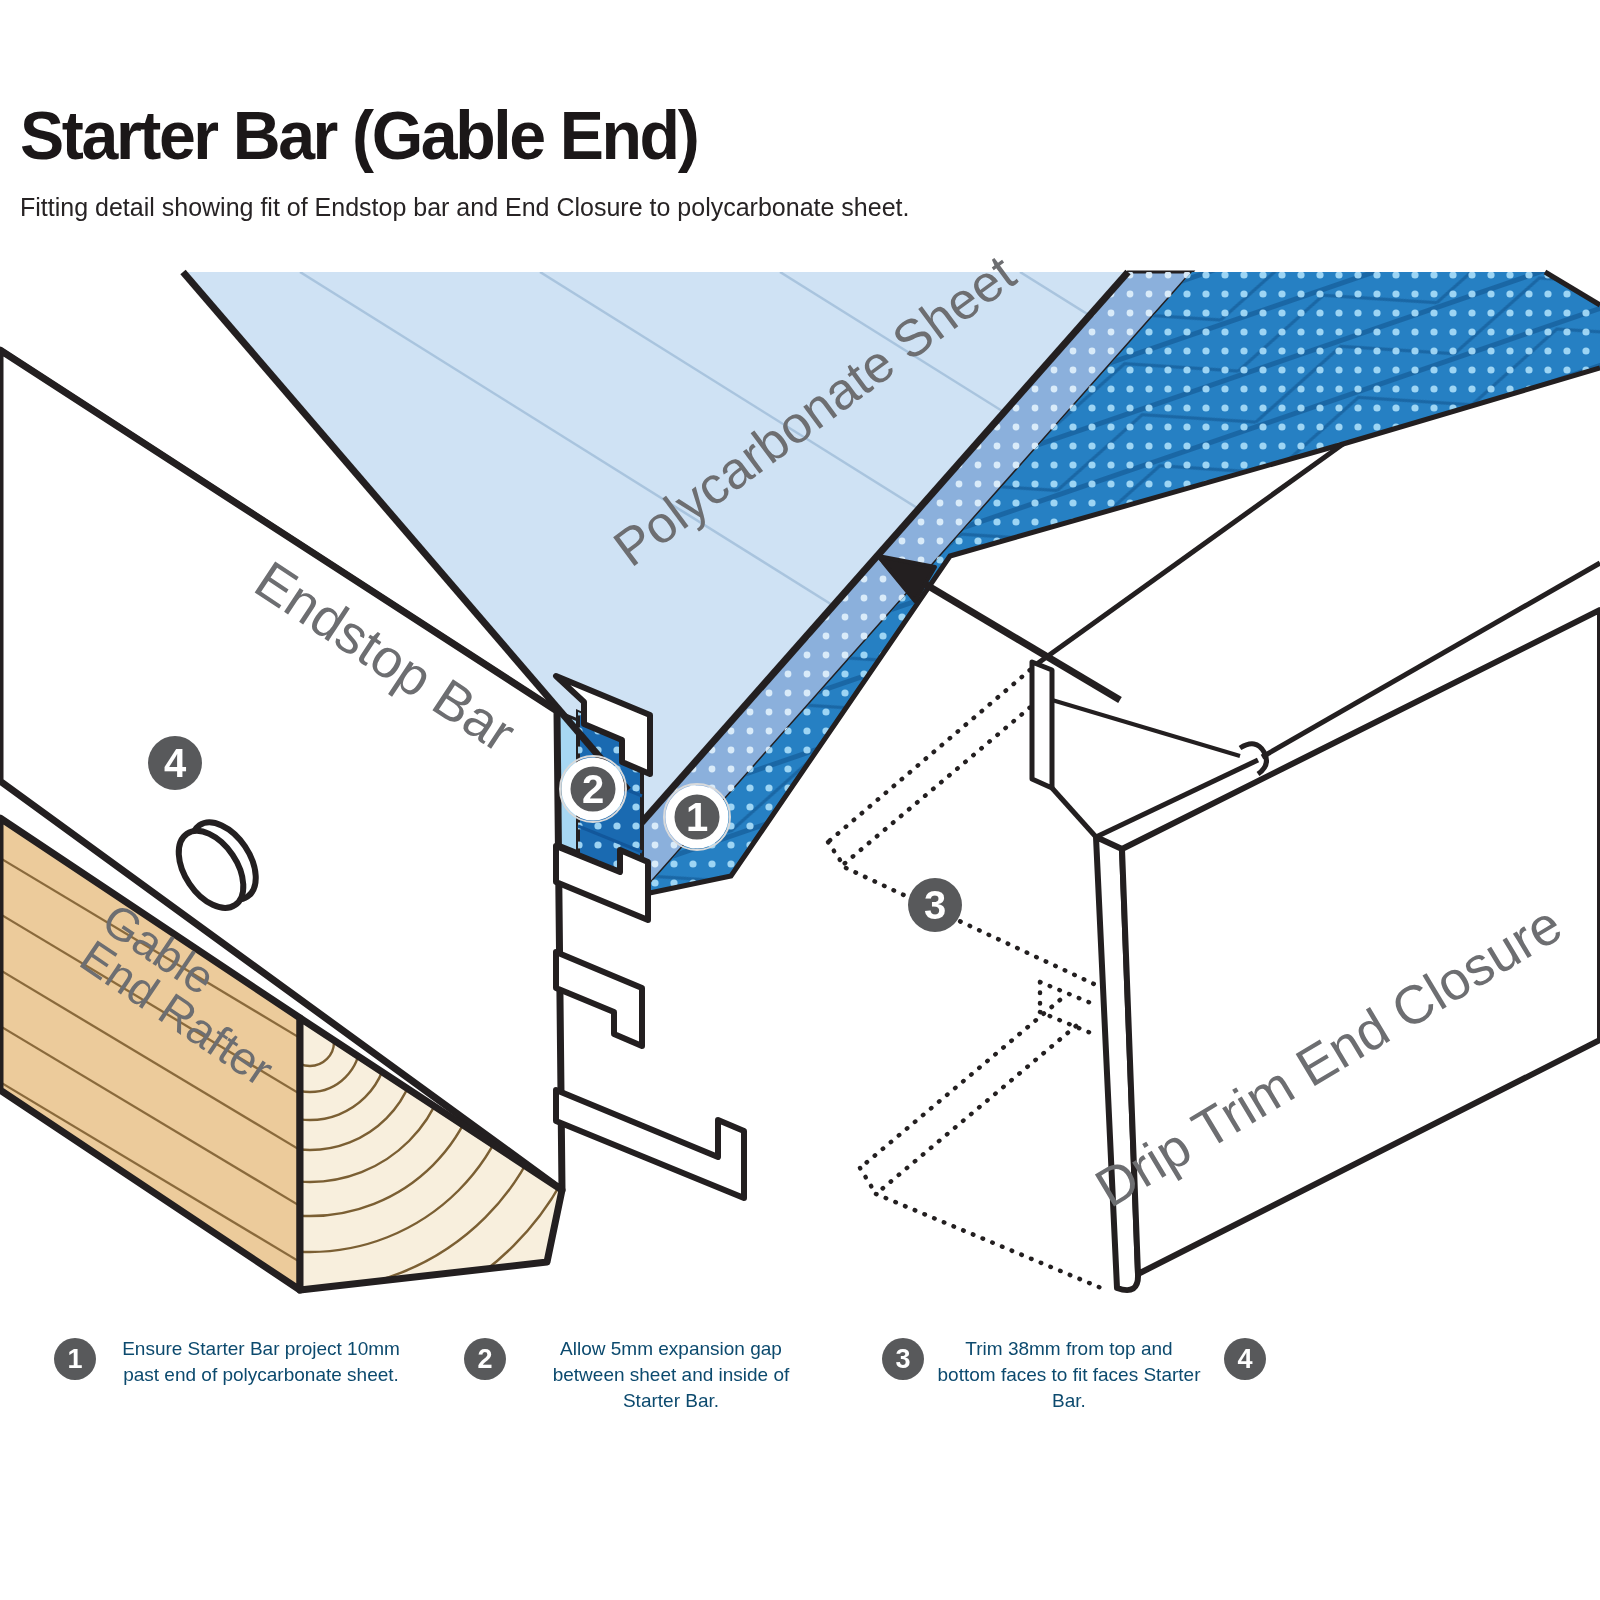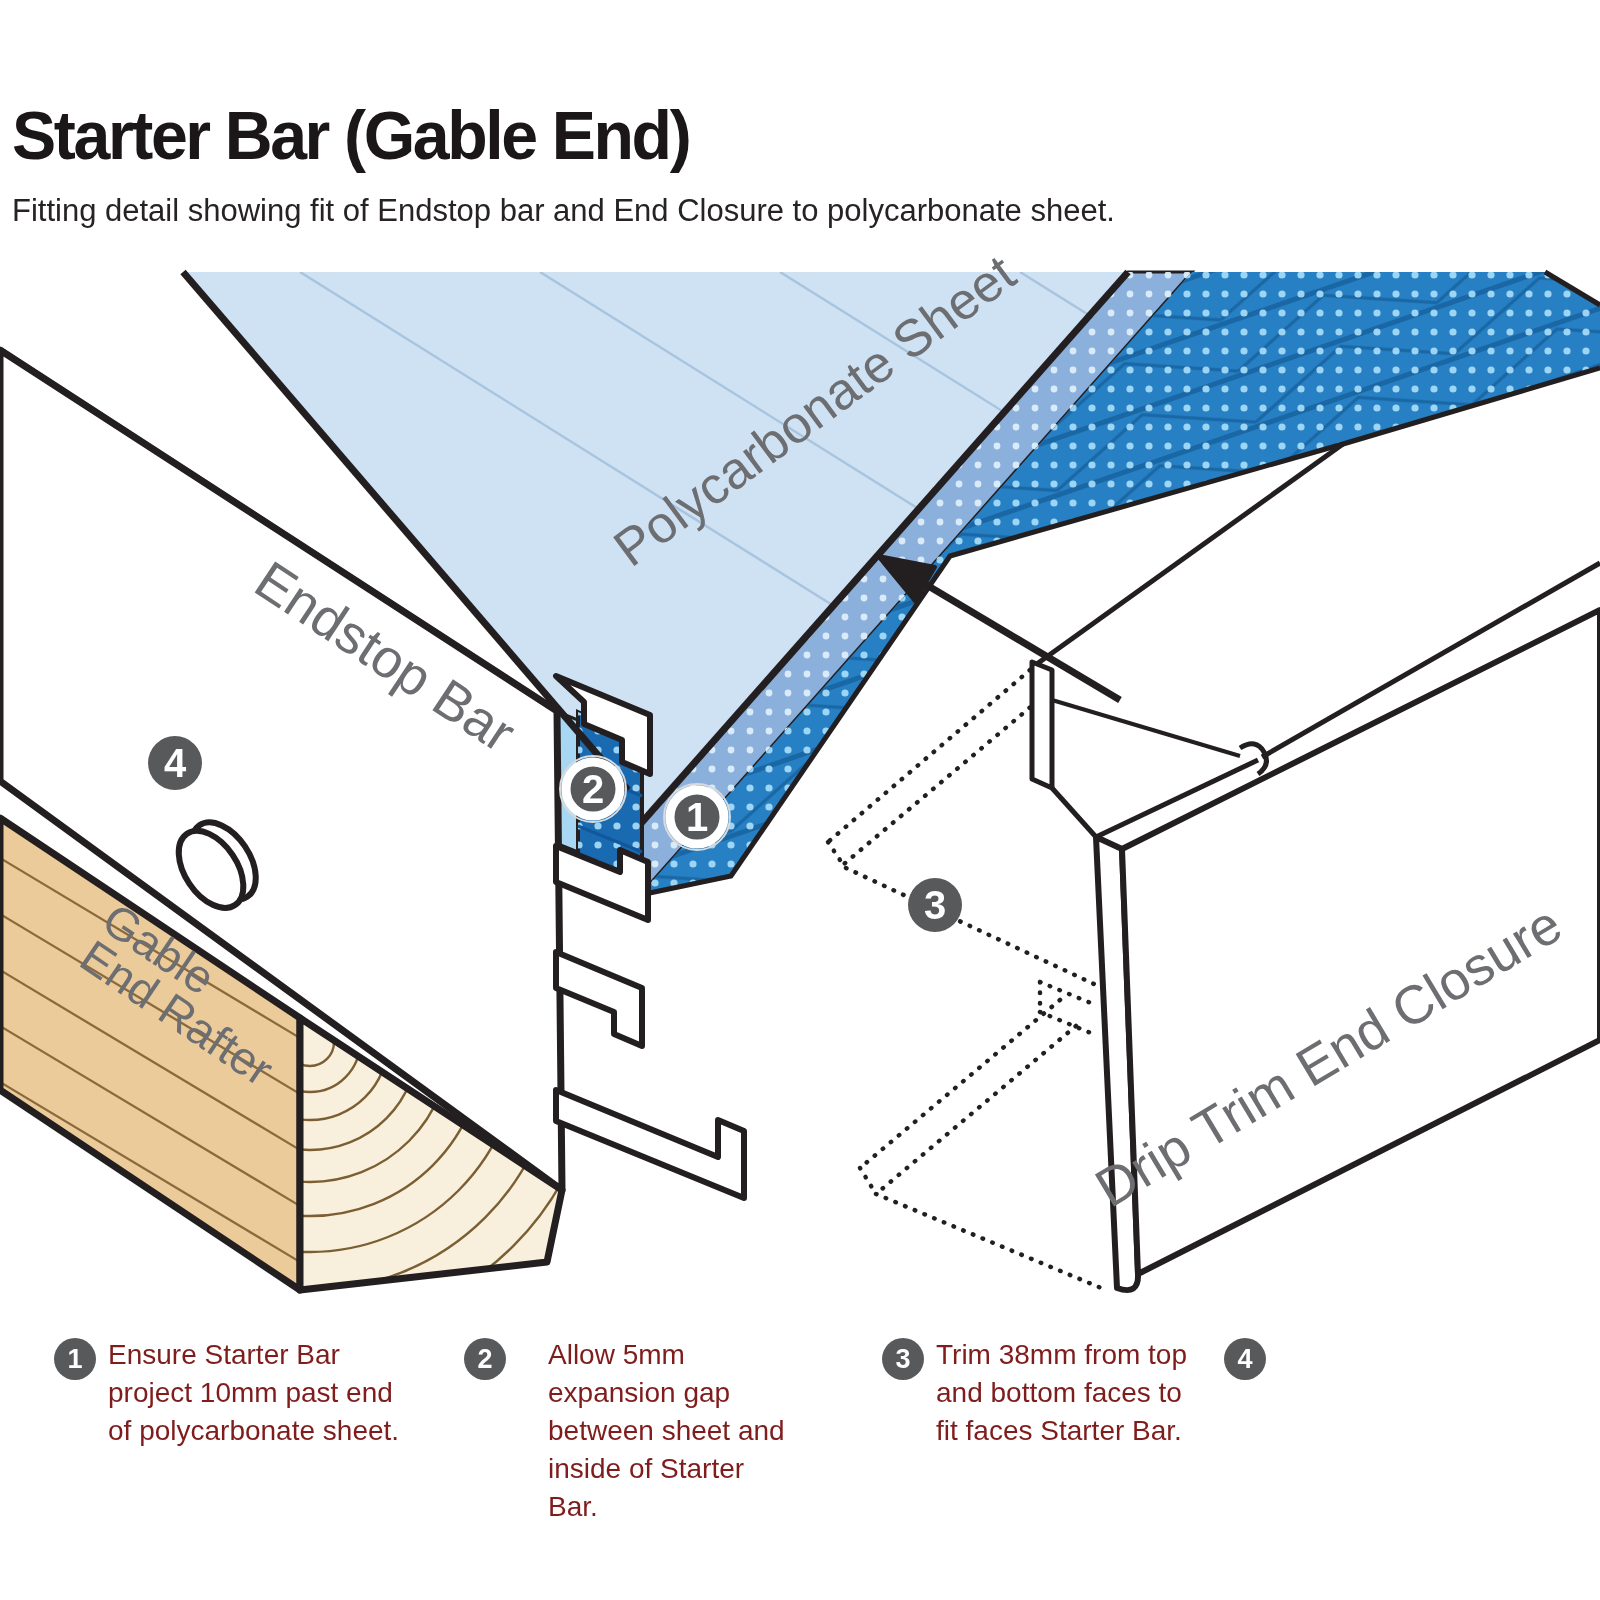--- a/index.html
+++ b/index.html
@@ -1,29 +1,29 @@
 <!DOCTYPE html>
 <html><head>
 <meta charset="utf-8">
 <style>
   html,body{margin:0;padding:0;background:#ffffff;}
   body{width:1600px;height:1600px;position:relative;font-family:"Liberation Sans",sans-serif;overflow:hidden;}
-  .header{position:absolute;left:12px;top:96px;width:1540px;}
+  .header{position:absolute;left:20px;top:96px;width:1540px;}
   .title{font-size:69px;font-weight:800;letter-spacing:-2.5px;color:#1b1718;transform:scaleX(.96);transform-origin:left;white-space:nowrap;}
-  .subtitle{margin-top:18px;font-size:31px;font-weight:400;color:#272324;white-space:nowrap;}
+  .subtitle{margin-top:18px;font-size:25px;font-weight:400;color:#272324;white-space:nowrap;}
   .diagram{position:absolute;left:0;top:0;width:1600px;height:1600px;}
   .notes{position:absolute;left:0;top:1336px;width:1600px;height:220px;}
   .note{position:absolute;display:flex;gap:12px;}
   .note:nth-child(1){left:54px;width:360px;}
   .note:nth-child(2){left:464px;width:330px;}
   .note:nth-child(3){left:882px;width:320px;}
   .note:nth-child(4){left:1224px;width:330px;}
   .note-num{flex:0 0 42px;height:42px;border-radius:50%;background:#58595b;color:#fff;
     font-size:27px;font-weight:700;display:flex;align-items:center;justify-content:center;margin-top:2px;}
-  .note-text{font-size:28px;line-height:1.36;color:#7f1d1d;}
+  .note-text{font-size:19px;line-height:1.36;color:#0c4a6e;text-align:center;}
   .note:nth-child(1) .note-text{max-width:320px;}
   .note:nth-child(2) .note-text{max-width:290px;margin-left:30px;}
   .note:nth-child(3) .note-text{max-width:275px;}
   .note:nth-child(4) .note-text{max-width:280px;}
   svg text.plabel{fill:#6d6e71;}
   svg text.cnum{fill:#ffffff;font-weight:700;}
 </style>
 </head>
 <body>
 

